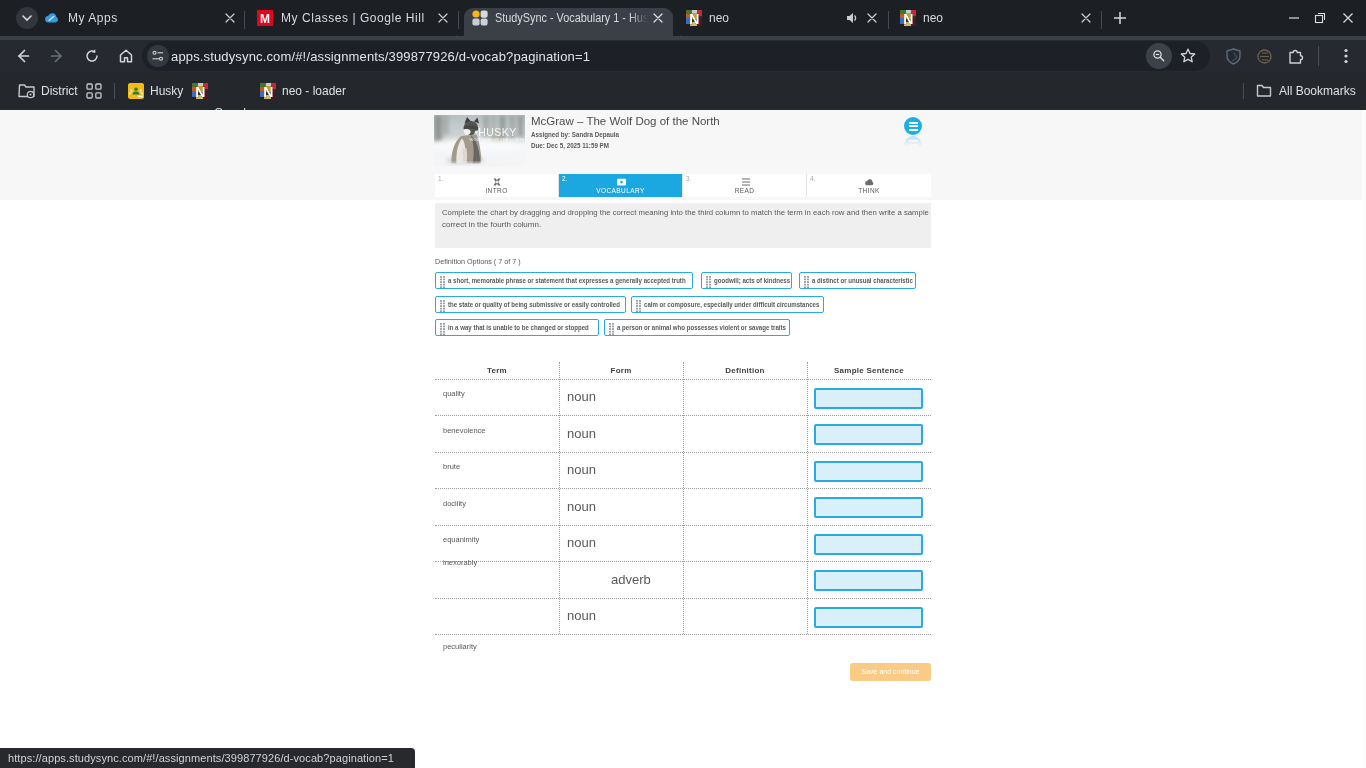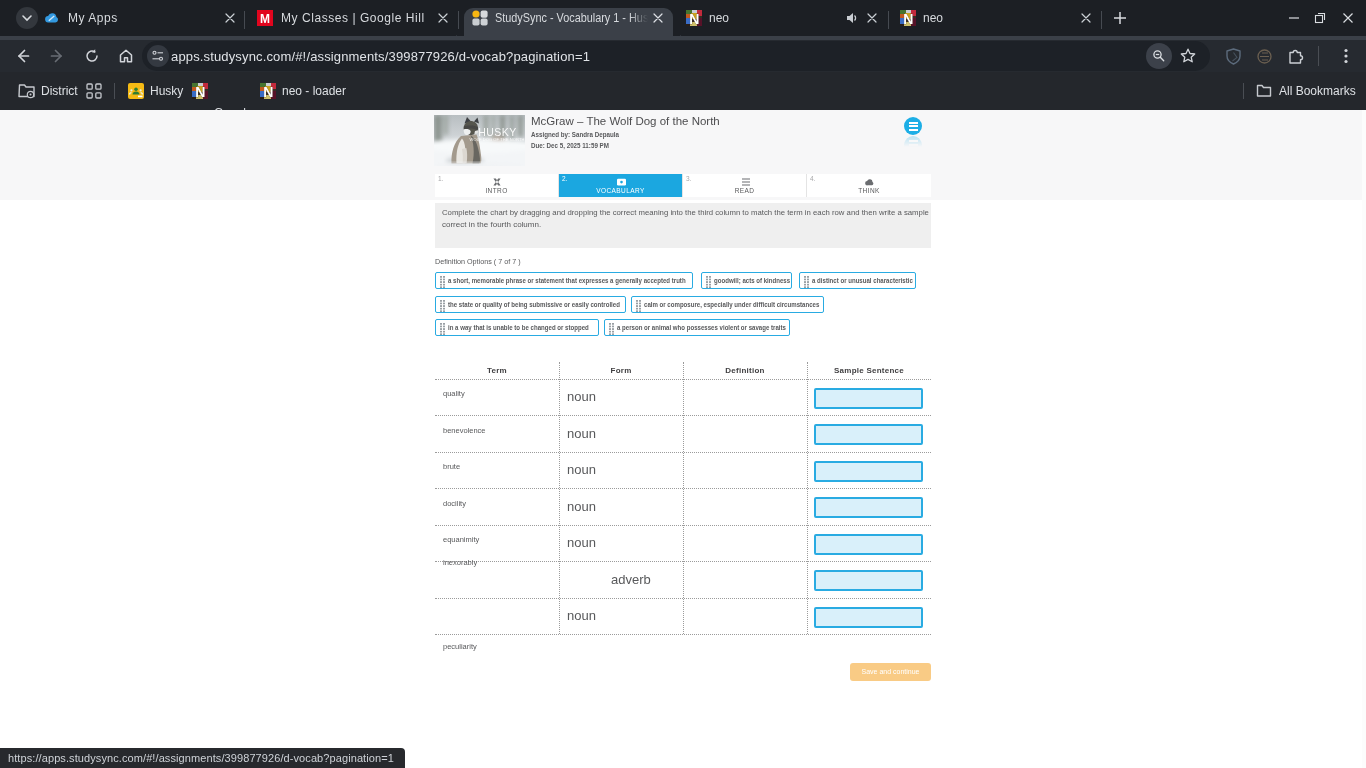--- a/index.html
+++ b/index.html
@@ -57,21 +57,21 @@
 
 .th { top:366px; font-size:8px; font-weight:bold; color:#414042; text-align:center; letter-spacing:0.25px; }
 .doth { height:1px; border-top:1px dotted #9b9b9b; left:435px; width:496px; }
 .dotv { width:1px; border-left:1px dotted #9b9b9b; top:362px; height:272px; }
 .term { left:443px; font-size:7.5px; color:#58595b; }
 .form { left:567px; font-size:13px; color:#58595b; }
 .sinput { left:814px; width:109px; height:21px; background:#d9f0fa; border:2px solid #29abe2; border-radius:2px; }
 
 #savebtn { left:850px; top:663px; width:81px; height:18px; background:#f9cb85; border-radius:3px; color:#fff; font-size:7px; text-align:center; line-height:18px; }
 
-#statusbub { left:0px; top:748px; height:20px; background:#27292d; color:#ced2d7; font-size:11px; letter-spacing:0.09px; line-height:20px; padding:0 11px 0 8px; border-radius:0 4px 0 0; }
+#statusbub { left:0px; top:748px; height:20px; background:#27292d; color:#ced2d7; font-size:11px; letter-spacing:0.09px; line-height:20px; padding:0 21px 0 8px; border-radius:0 4px 0 0; }
 </style>
 </head>
 <body>
 <div id="app">
 
   <div class="abs" id="tabstrip"></div>
   <div class="abs" id="tabband"></div>
   <div class="abs" id="toolbar"></div>
   <div class="abs" id="bookbar"></div>
 

